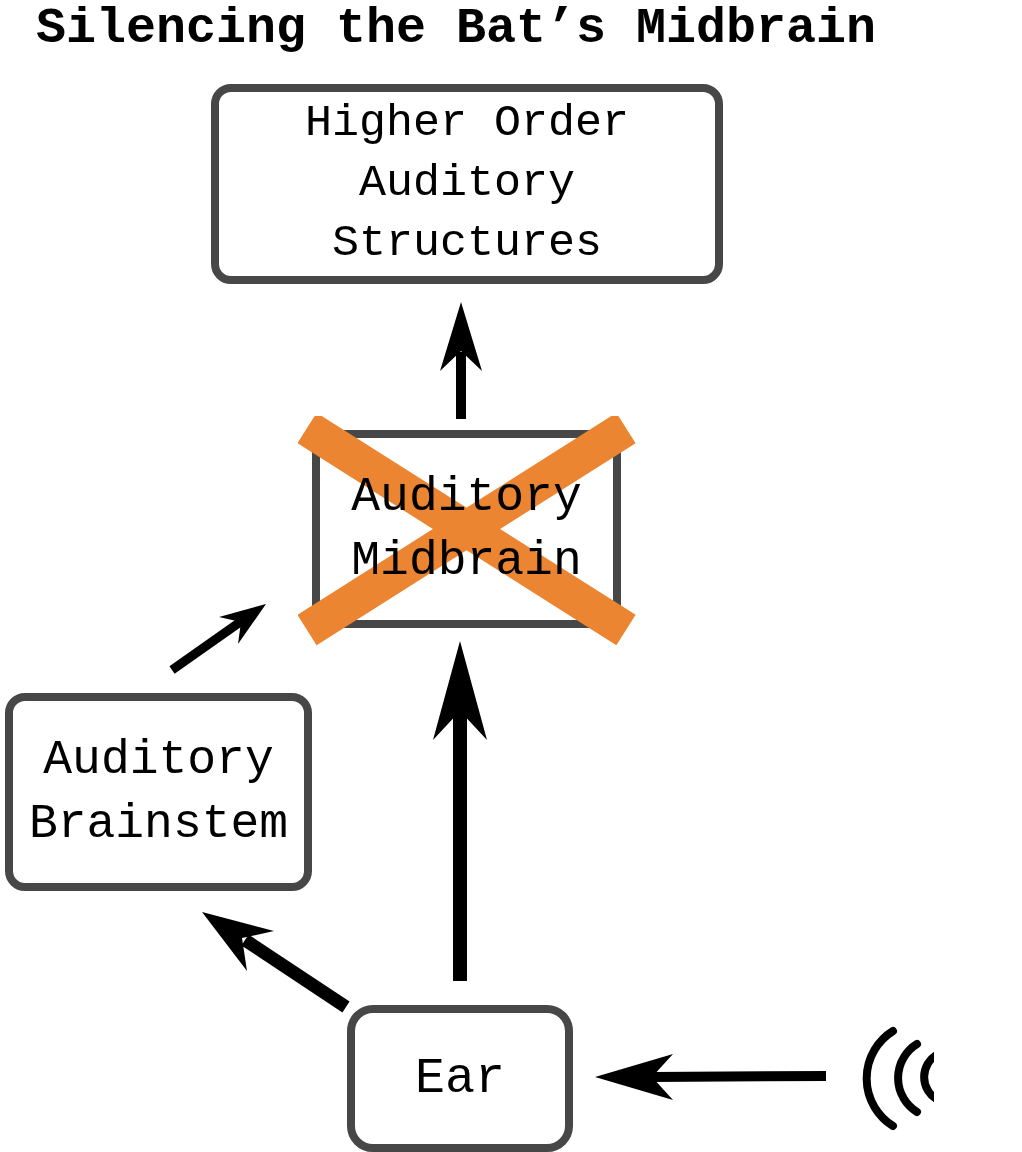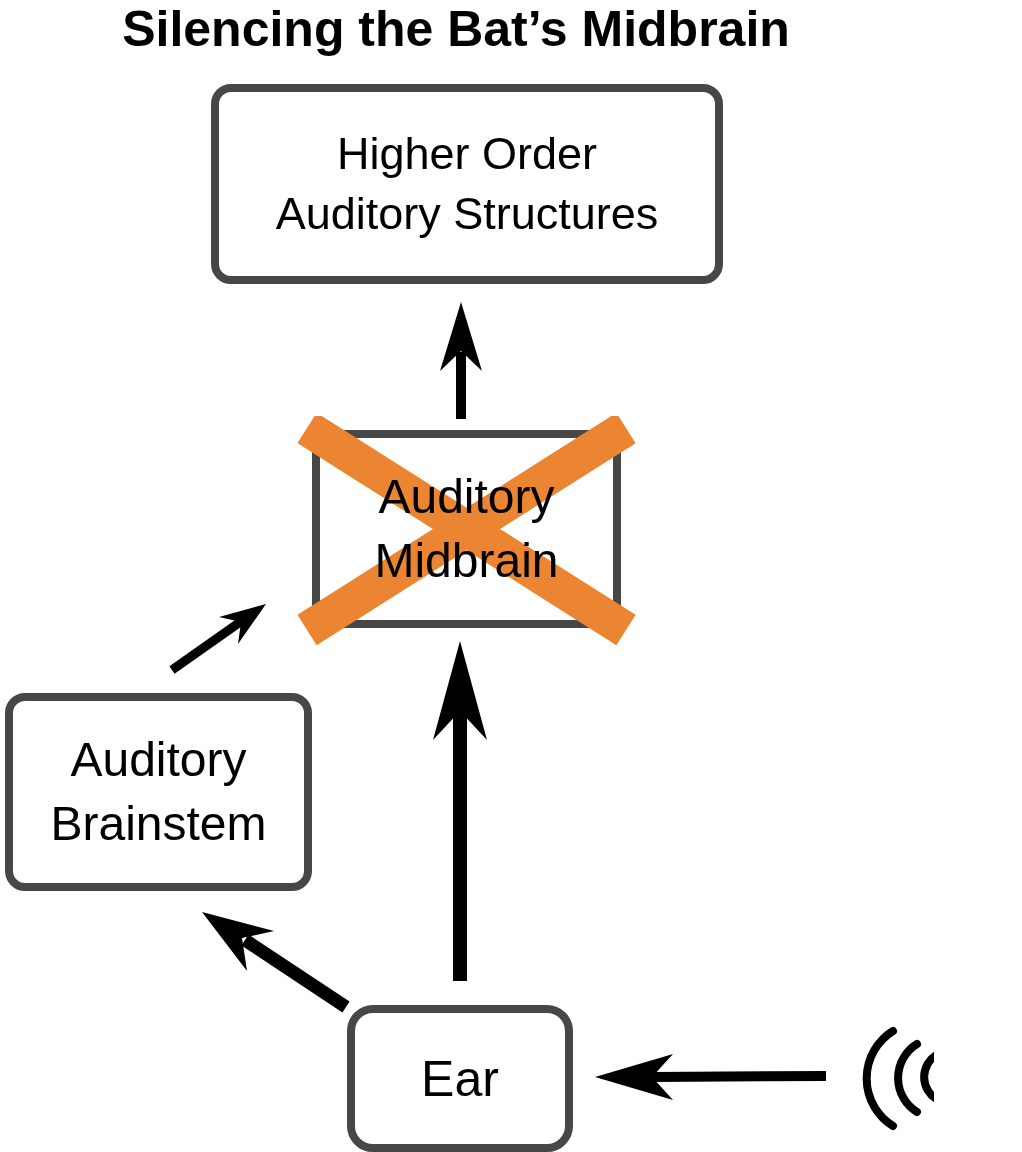--- a/index.html
+++ b/index.html
@@ -3,21 +3,21 @@
 <meta charset="utf-8">
 <style>
   html, body { margin: 0; padding: 0; }
   body { background: var(--background, #fff); }
   .stage {
     position: relative;
     width: 934px;
     height: 1152px;
     overflow: hidden;
     background: var(--background, #fff);
-    font-family: Liberation Sans, sans-serif;
+    font-family: Liberation Mono, monospace;
   }
   .title {
     position: absolute;
     left: 0; top: 0;
     width: 912px;
     text-align: center;
     font-size: 50px;
     line-height: 58px;
     font-weight: bold;
     color: var(--text, #000);

